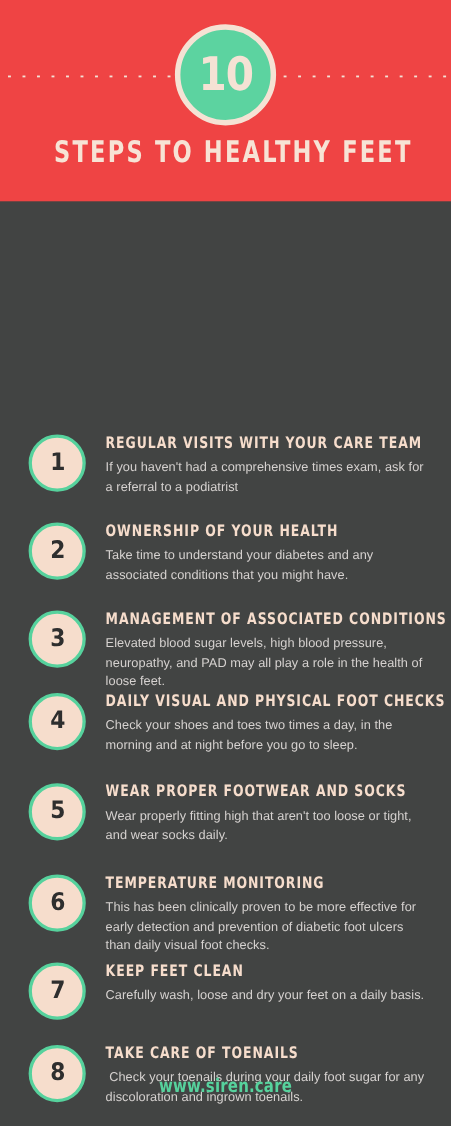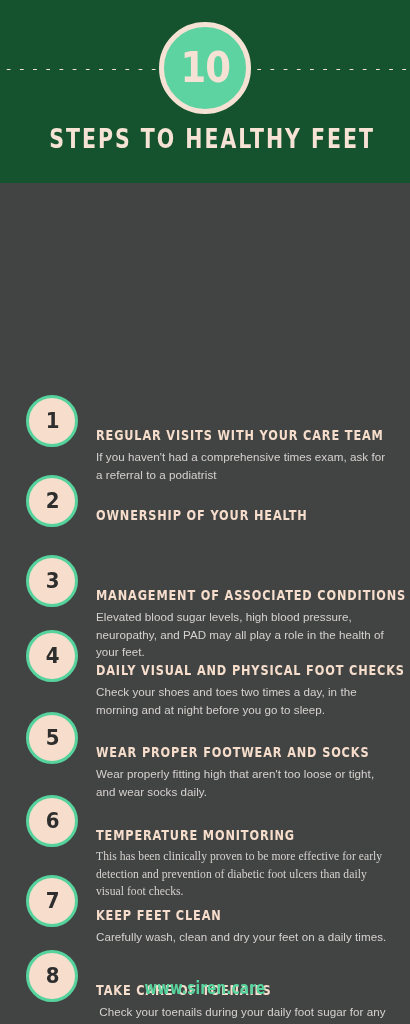--- a/index.html
+++ b/index.html
@@ -122,21 +122,20 @@
     color: #2E2E2E;
     letter-spacing: -0.5px;
     transform: scaleX(0.9);
   }
 
   .step-body {
     position: absolute;
     left: 96px;
     top: 0;
     width: 292px;
-    margin-top: 32px;
   }
 
   .step-title {
     font-family: "DejaVu Sans", sans-serif;
     font-weight: bold;
     font-size: 14.5px;
     line-height: 16px;
     letter-spacing: 1.1px;
     color: #F6DDCB;
     transform: scaleX(0.78);
@@ -171,21 +170,21 @@
     transform: scaleX(0.8);
     transform-origin: center top;
     white-space: nowrap;
   }
 </style>
 </head>
 <body style="background: rgb(66, 68, 67);">
 
 <div id="infographic" style="background: rgb(66, 68, 67);">
 
-  <div class="header" style="background: #14532d;">
+  <div class="header" style="background: #ef4444;">
     <div class="dotted-rule"></div>
     <div class="badge-top">
       <span class="badge-top-num">10</span>
     </div>
     <div class="header-title" style="color: rgb(247, 227, 213);">STEPS TO HEALTHY FEET</div>
   </div>
 
   <div class="steps">
       <div class="step" style="top: 212px;">
         <div class="step-badge" style="background: rgb(246, 221, 204); border-color: rgb(86, 210, 157);">
@@ -195,29 +194,30 @@
           <h2 class="step-title" style="color: rgb(246, 221, 204);">REGULAR VISITS WITH YOUR CARE TEAM</h2>
           <p class="step-text" style="color: rgb(214, 210, 208);">If you haven't had a comprehensive times exam, ask for a referral to a podiatrist</p>
         </div>
       </div>
       <div class="step" style="top: 292px;">
         <div class="step-badge" style="background: rgb(246, 221, 204); border-color: rgb(86, 210, 157);">
           <span class="step-badge-num" style="color: rgb(46, 46, 46);">2</span>
         </div>
         <div class="step-body">
           <h2 class="step-title" style="color: rgb(246, 221, 204);">OWNERSHIP OF YOUR HEALTH</h2>
+          <p class="step-text" style="color: rgb(214, 210, 208);">Take time to understand your diabetes and any associated conditions that you might have.</p>
         </div>
       </div>
       <div class="step" style="top: 372px;">
         <div class="step-badge" style="background: rgb(246, 221, 204); border-color: rgb(86, 210, 157);">
           <span class="step-badge-num" style="color: rgb(46, 46, 46);">3</span>
         </div>
         <div class="step-body">
           <h2 class="step-title" style="color: rgb(246, 221, 204);">MANAGEMENT OF ASSOCIATED CONDITIONS</h2>
-          <p class="step-text" style="color: rgb(214, 210, 208);">Elevated blood sugar levels, high blood pressure, neuropathy, and PAD may all play a role in the health of your feet.</p>
+          <p class="step-text" style="color: rgb(214, 210, 208);">Elevated blood sugar levels, high blood pressure, neuropathy, and PAD may all play a role in the health of loose feet.</p>
         </div>
       </div>
       <div class="step" style="top: 447px;">
         <div class="step-badge" style="background: rgb(246, 221, 204); border-color: rgb(86, 210, 157);">
           <span class="step-badge-num" style="color: rgb(46, 46, 46);">4</span>
         </div>
         <div class="step-body">
           <h2 class="step-title" style="color: rgb(246, 221, 204);">DAILY VISUAL AND PHYSICAL FOOT CHECKS</h2>
           <p class="step-text" style="color: rgb(214, 210, 208);">Check your shoes and toes two times a day, in the morning and at night before you go to sleep.</p>
         </div>
@@ -230,30 +230,30 @@
           <h2 class="step-title" style="color: rgb(246, 221, 204);">WEAR PROPER FOOTWEAR AND SOCKS</h2>
           <p class="step-text" style="color: rgb(214, 210, 208);">Wear properly fitting high that aren't too loose or tight, and wear socks daily.</p>
         </div>
       </div>
       <div class="step" style="top: 612px;">
         <div class="step-badge" style="background: rgb(246, 221, 204); border-color: rgb(86, 210, 157);">
           <span class="step-badge-num" style="color: rgb(46, 46, 46);">6</span>
         </div>
         <div class="step-body">
           <h2 class="step-title" style="color: rgb(246, 221, 204);">TEMPERATURE MONITORING</h2>
-          <p class="step-text" style="color: rgb(214, 210, 208); font-family: Liberation Serif, serif;">This has been clinically proven to be more effective for early detection and prevention of diabetic foot ulcers than daily visual foot checks.</p>
+          <p class="step-text" style="color: rgb(214, 210, 208);">This has been clinically proven to be more effective for early detection and prevention of diabetic foot ulcers than daily visual foot checks.</p>
         </div>
       </div>
       <div class="step" style="top: 692px;">
         <div class="step-badge" style="background: rgb(246, 221, 204); border-color: rgb(86, 210, 157);">
           <span class="step-badge-num" style="color: rgb(46, 46, 46);">7</span>
         </div>
         <div class="step-body">
           <h2 class="step-title" style="color: rgb(246, 221, 204);">KEEP FEET CLEAN</h2>
-          <p class="step-text" style="color: rgb(214, 210, 208);">Carefully wash, clean and dry your feet on a daily times.</p>
+          <p class="step-text" style="color: rgb(214, 210, 208);">Carefully wash, loose and dry your feet on a daily basis.</p>
         </div>
       </div>
       <div class="step" style="top: 767px;">
         <div class="step-badge" style="background: rgb(246, 221, 204); border-color: rgb(86, 210, 157);">
           <span class="step-badge-num" style="color: rgb(46, 46, 46);">8</span>
         </div>
         <div class="step-body">
           <h2 class="step-title" style="color: rgb(246, 221, 204);">TAKE CARE OF TOENAILS</h2>
           <p class="step-text" style="color: rgb(214, 210, 208);"> Check your toenails during your daily foot sugar for any discoloration and ingrown toenails.</p>
         </div>

